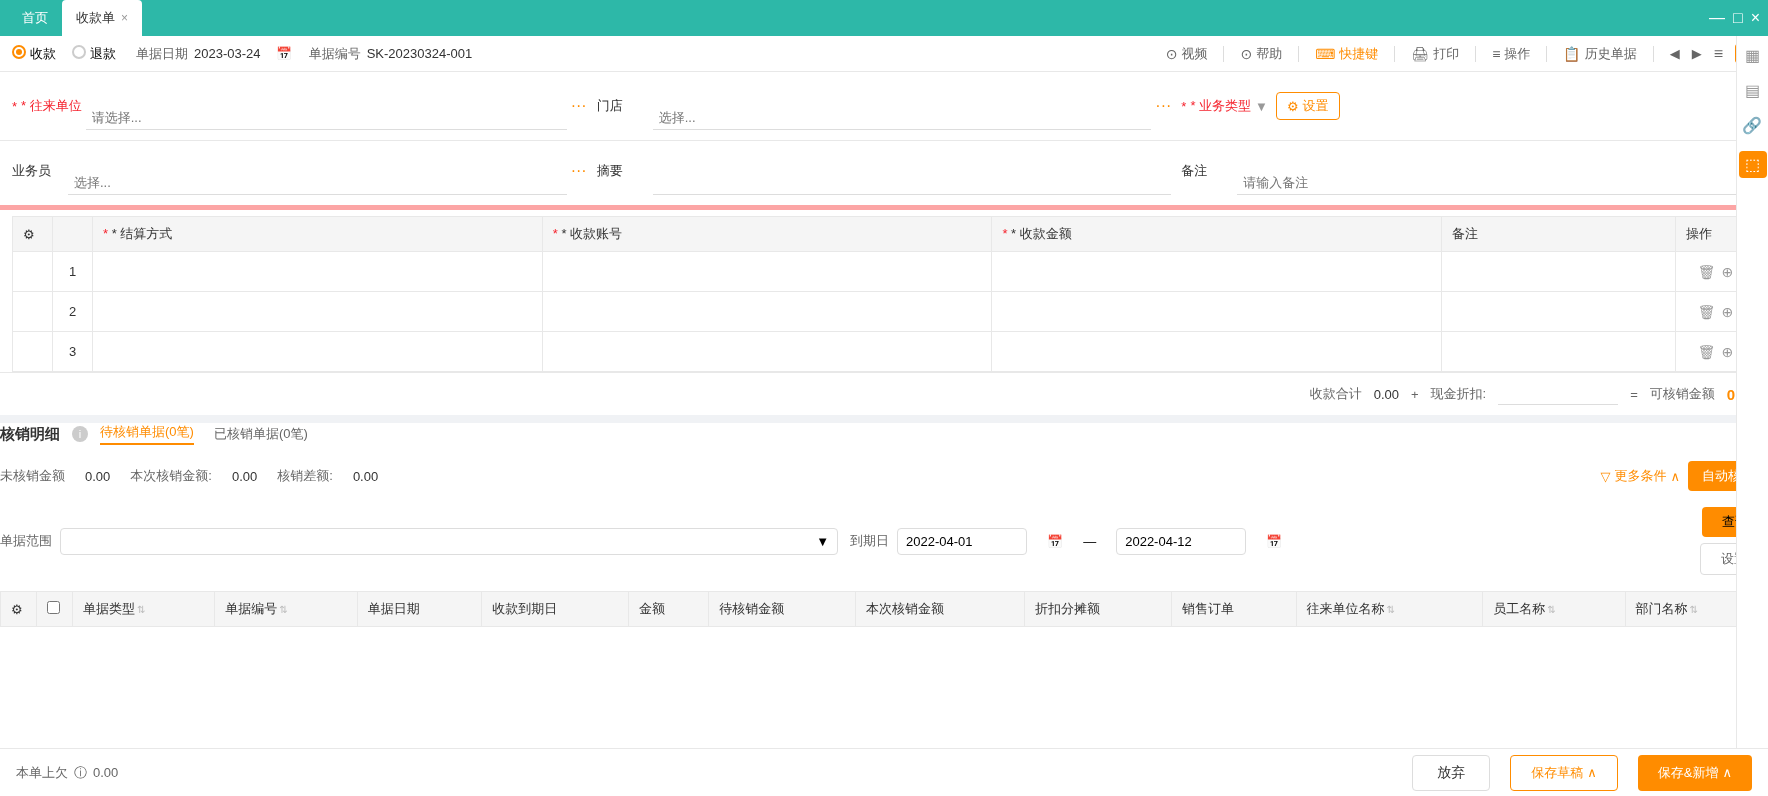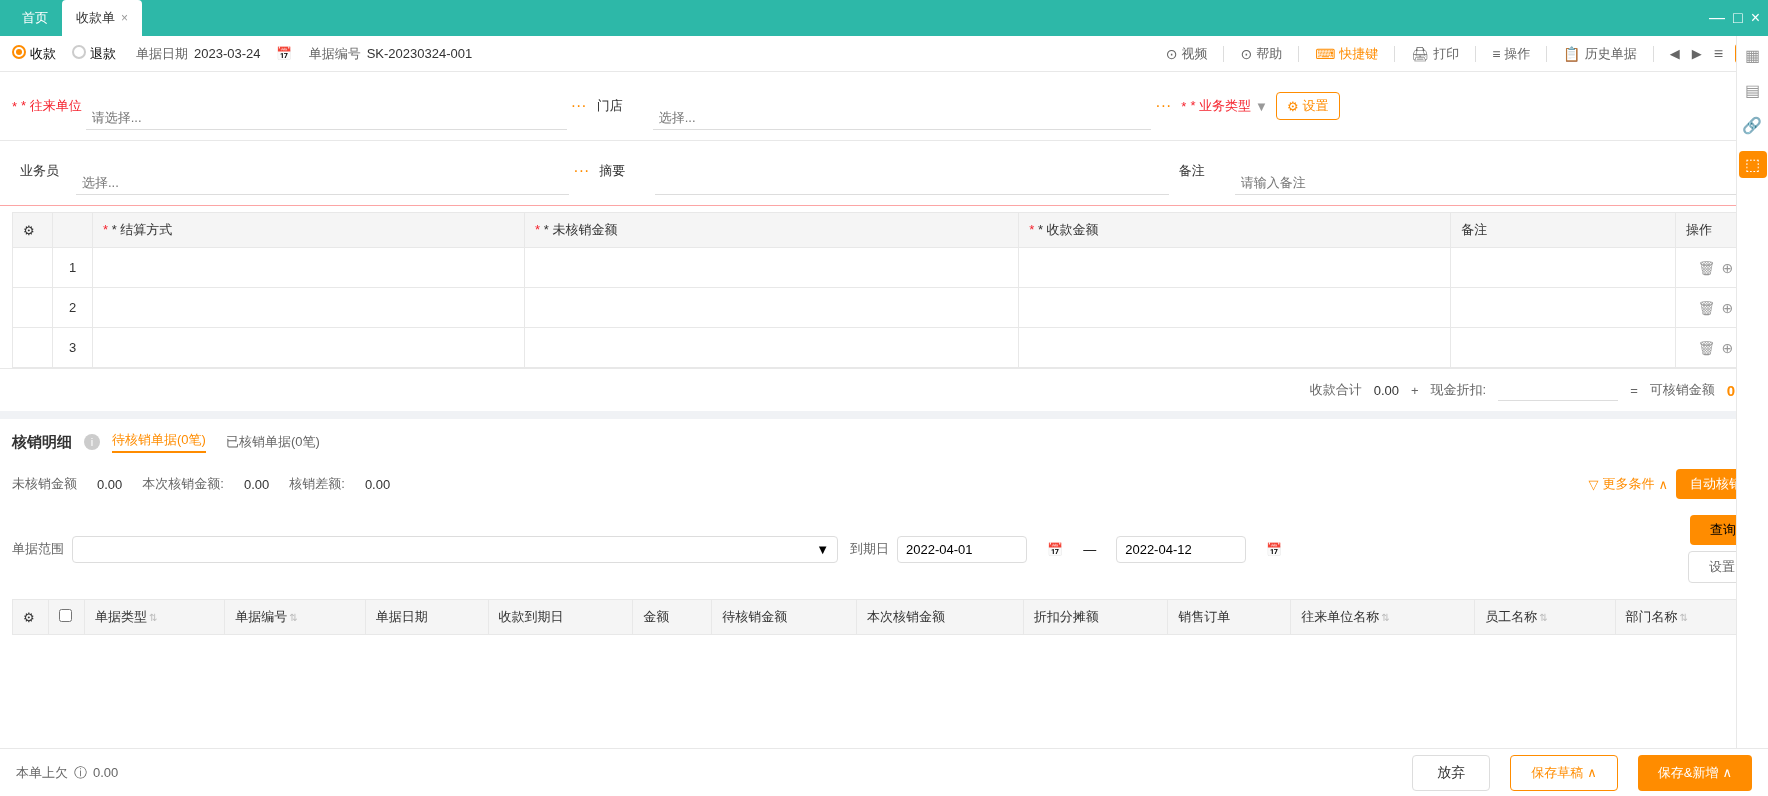--- a/index.html
+++ b/index.html
@@ -81,25 +81,25 @@
     .required-star { color: #f5222d; margin-right: 4px; }
     .form-field-label { color: #333; min-width: 56px; white-space: nowrap; }
     .form-input {
       flex: 1; border: none; border-bottom: 1px solid #ddd;
       padding: 4px 6px; outline: none; color: #14532d; font-size: 13px; margin-top: 24px;
     }
     .ellipsis-btn { color: #ff8c00; margin-left: 4px; cursor: pointer; font-size: 16px; }
 
     
     .form-area2 {
-      padding: 6px 20px 10px;
+      padding: 6px 12px 10px;
       display: grid;
       grid-template-columns: 1fr 1fr 1fr;
       gap: 10px;
-      border-bottom: 1px solid #fca5a5;
+      border-bottom: 5px solid #fca5a5;
     }
 
     
     .table-area { padding: 0 12px; }
     .data-table { width: 100%; border-collapse: collapse; }
     .data-table th {
       background: #f5f5f5; border: 1px solid #e8e8e8;
       padding: 8px 10px; text-align: left; color: #333; font-weight: normal;
     }
     .data-table td {
@@ -122,21 +122,21 @@
       width: 120px; border: none; border-bottom: 1px solid #ddd;
       padding: 3px 6px; outline: none; text-align: right;
     }
 
     
     .section-divider {
       height: 8px; background: #f0f2f5;
     }
 
     
-    .verify-section { padding: 12px; background: #fff; }
+    .verify-section { background: #fff; }
     .verify-title-row { display: flex; align-items: center; gap: 12px; margin-bottom: 10px; }
     .verify-title { font-size: 15px; font-weight: 600; color: #333; }
     .info-icon {
       width: 16px; height: 16px; border-radius: 50%; background: #ccc;
       color: #fff; display: inline-flex; align-items: center; justify-content: center;
       font-size: 11px; cursor: pointer;
     }
     .verify-tab {
       color: #ff8c00; cursor: pointer; border-bottom: 2px solid #ff8c00; padding-bottom: 2px;
     }
@@ -344,21 +344,21 @@
           <th style="width:40px;">
             <span>⚙</span>
           </th>
           <th></th>
           <th>
             <span style="color:#f5222d;">*</span>
             <span>* 结算方式</span>
           </th>
           <th>
             <span style="color:#f5222d;">*</span>
-            <span>* 未核销金额</span>
+            <span>* 收款账号</span>
           </th>
           <th>
             <span style="color:#f5222d;">*</span>
             <span>* 收款金额</span>
           </th>
           <th>备注</th>
           <th>操作</th>
         </tr>
       </thead>
       <tbody>

